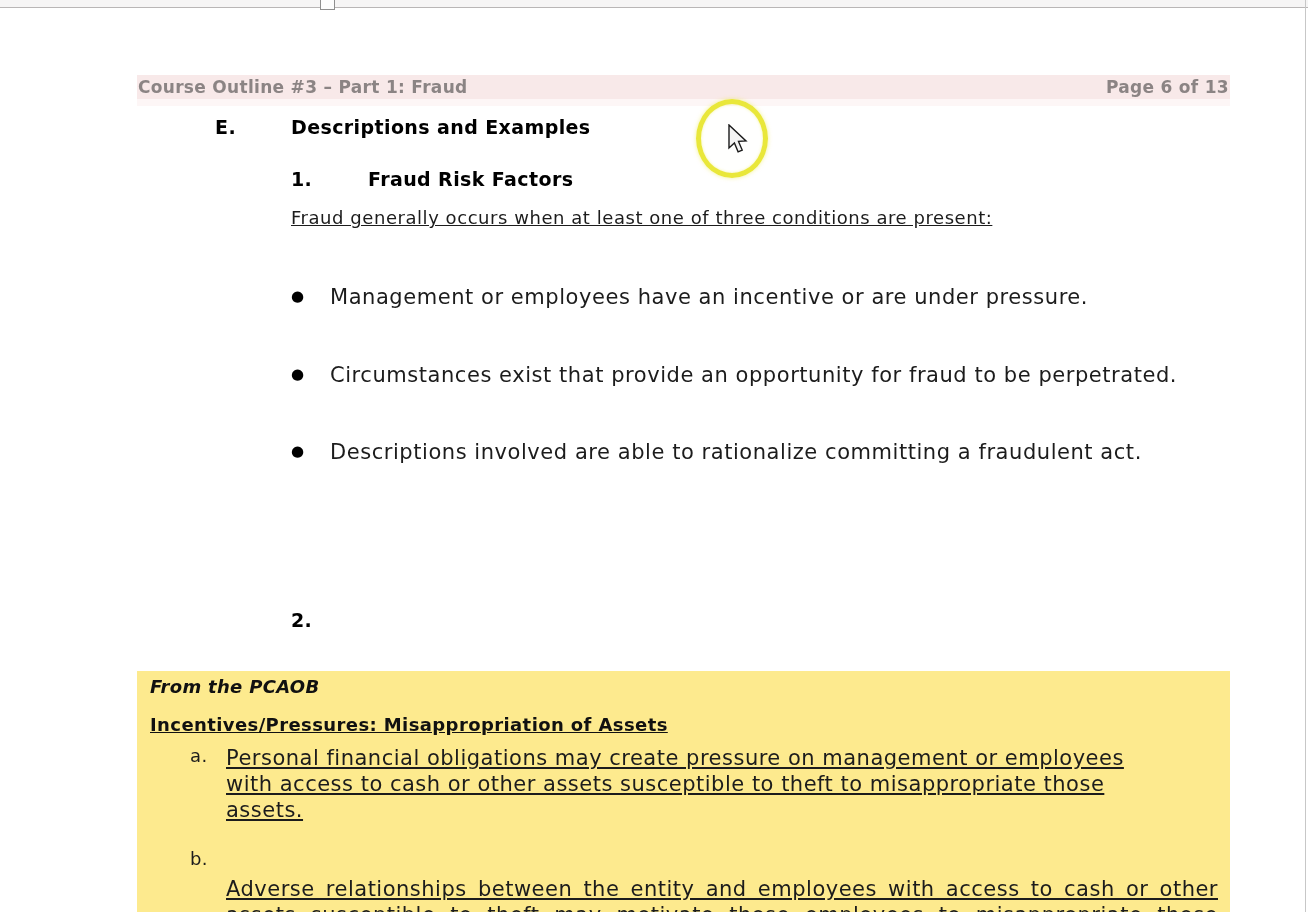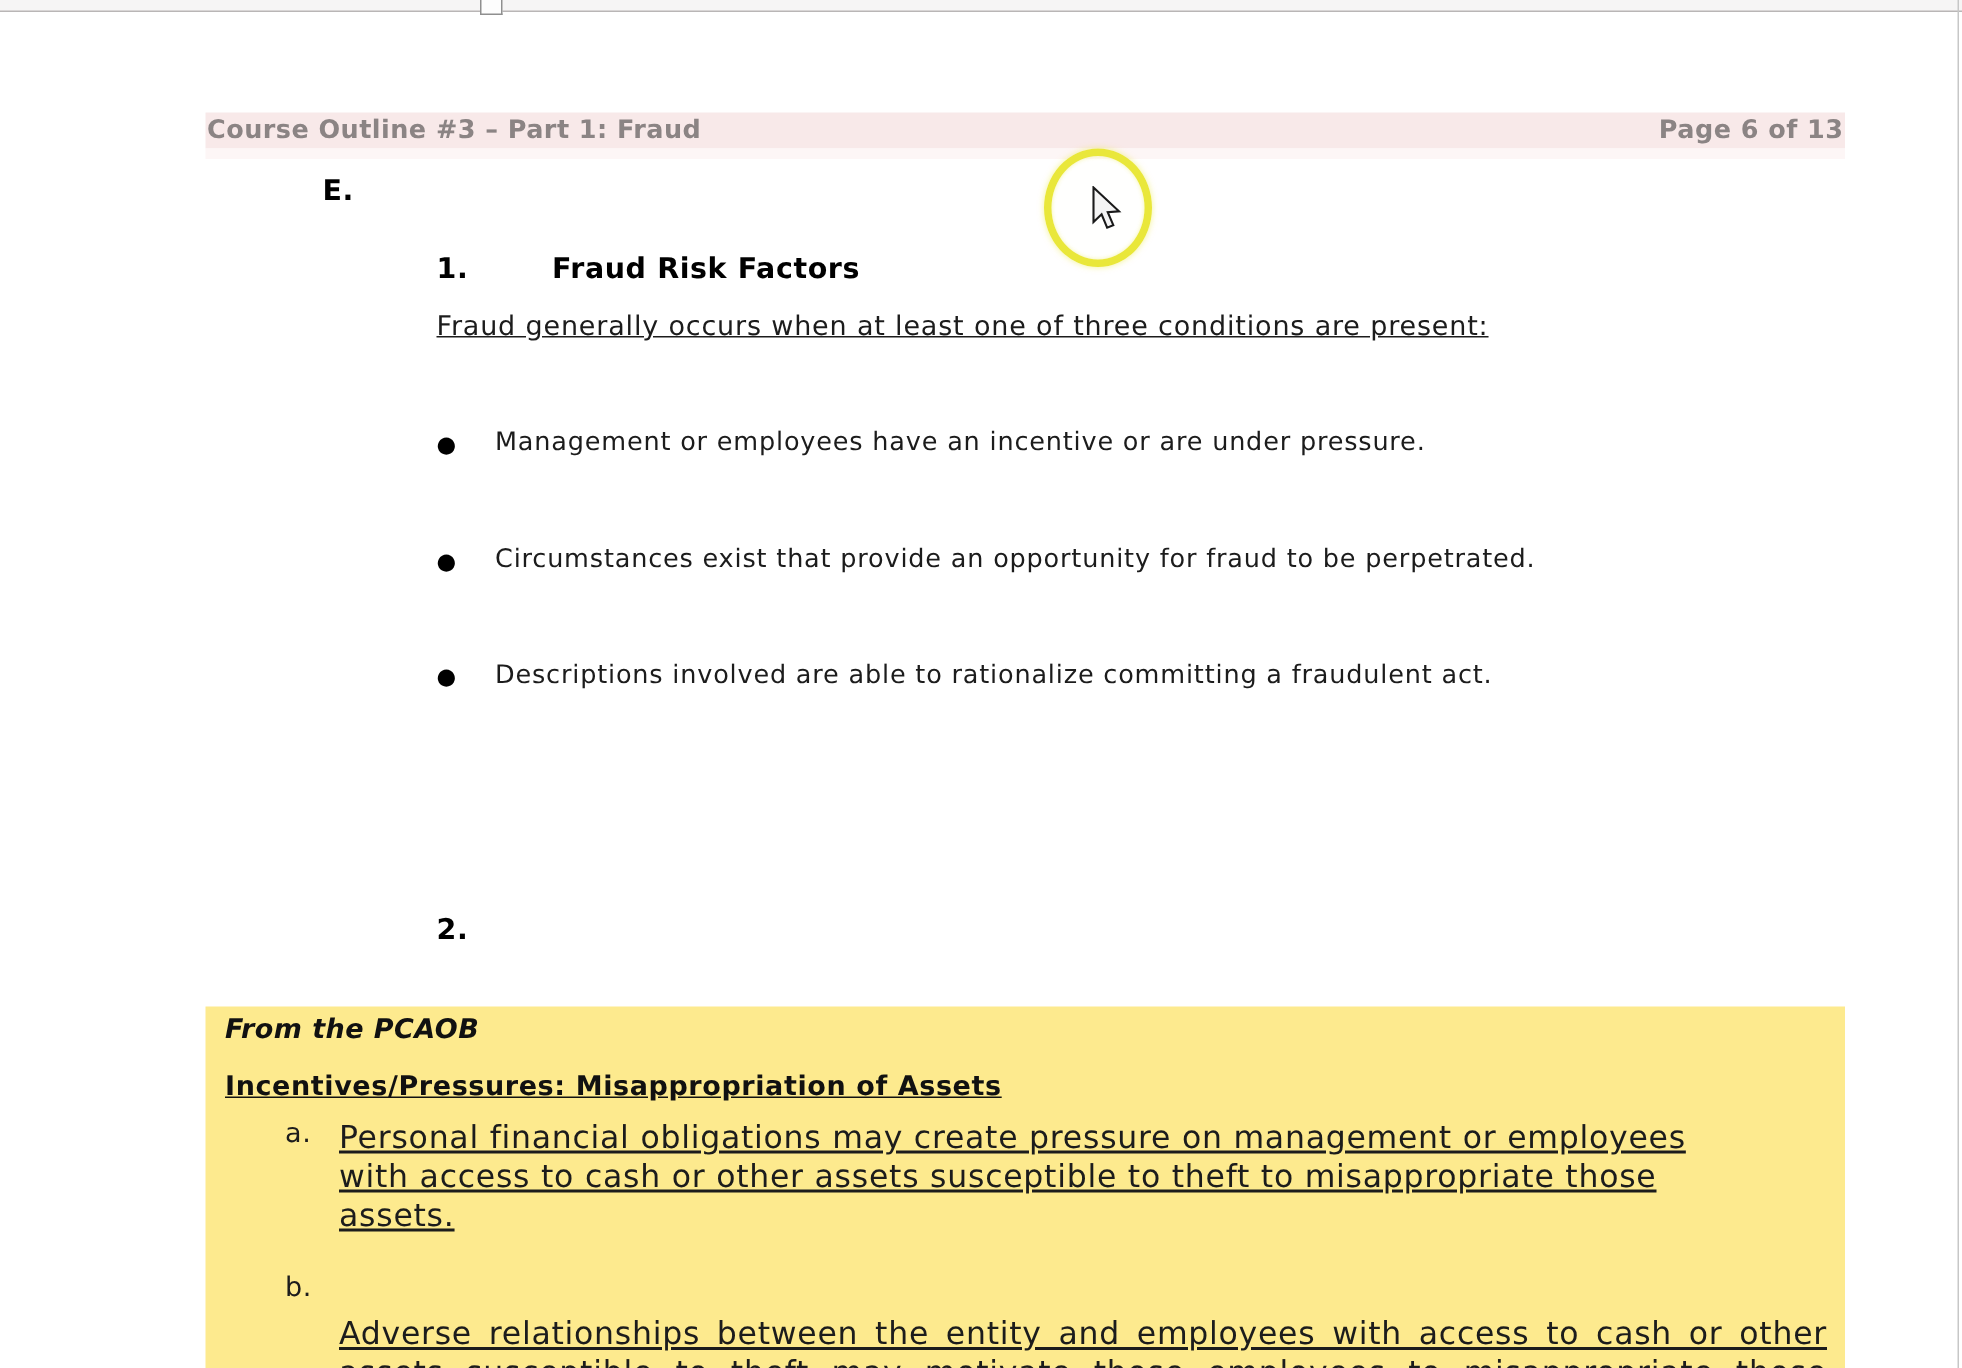--- a/index.html
+++ b/index.html
@@ -56,21 +56,21 @@
   
   .body-text {
     position: absolute; font-size: 18px; letter-spacing: 0.55px; color: #1c1c1c;
     white-space: nowrap;
     text-decoration: underline;
   }
   .intro-line { left: 291px; top: 207px; }
 
   .bullet-row { position: absolute; left: 291px; display: flex; }
   .bullet-row .b-marker { width: 39px; font-size: 15px; padding-top: 2px; color: #000; }
-  .bullet-row .b-text { font-size: 17px; letter-spacing: 0.55px; white-space: nowrap; }
+  .bullet-row .b-text { font-size: 21px; letter-spacing: 0.55px; white-space: nowrap; }
   .bullet-1 { top: 285px; }
   .bullet-2 { top: 363px; }
   .bullet-3 { top: 440px; }
 
   
   .callout {
     position: absolute; left: 137px; top: 671px; width: 1093px; height: 262px;
     background: #fdea8e;
     padding: 5px 12px 0 13px;
   }
@@ -116,20 +116,21 @@
 <div class="right-edge-line"></div>
 
 <div class="header-bar" style="background: rgb(248, 233, 233); color: rgb(139, 132, 132);">
   <span>Course Outline #3 – Part 1: Fraud</span>
   <span>Page 6 of 13</span>
 </div>
 <div class="header-bar-fade"></div>
 
 <div class="heading-row heading-level1">
   <span class="h-label">E.</span>
+  <span>Descriptions and Examples</span>
 </div>
 
 <div class="heading-row heading-sub heading-sub1">
   <span class="h-label">1.</span>
   <span>Fraud Risk Factors</span>
 </div>
 
 <div class="body-text intro-line">Fraud generally occurs when at least one of three conditions are present:</div>
 
 <div class="bullet-row bullet-1">

